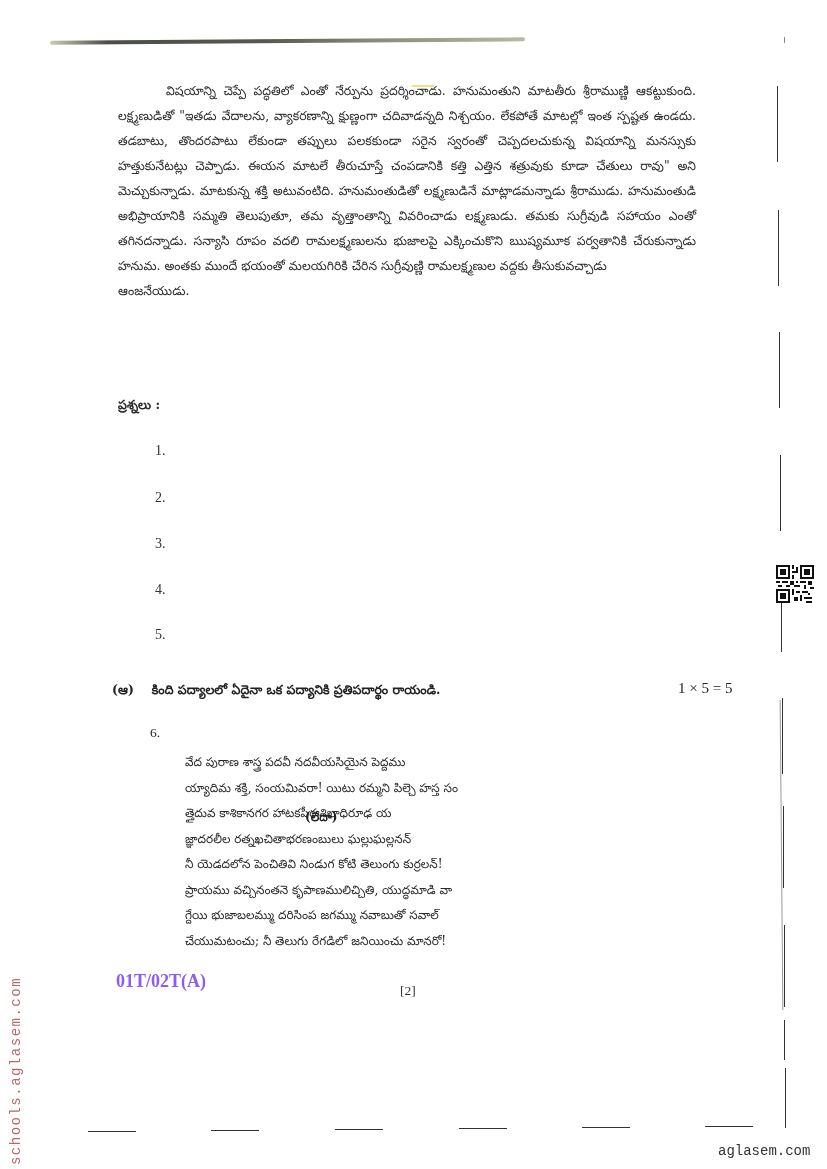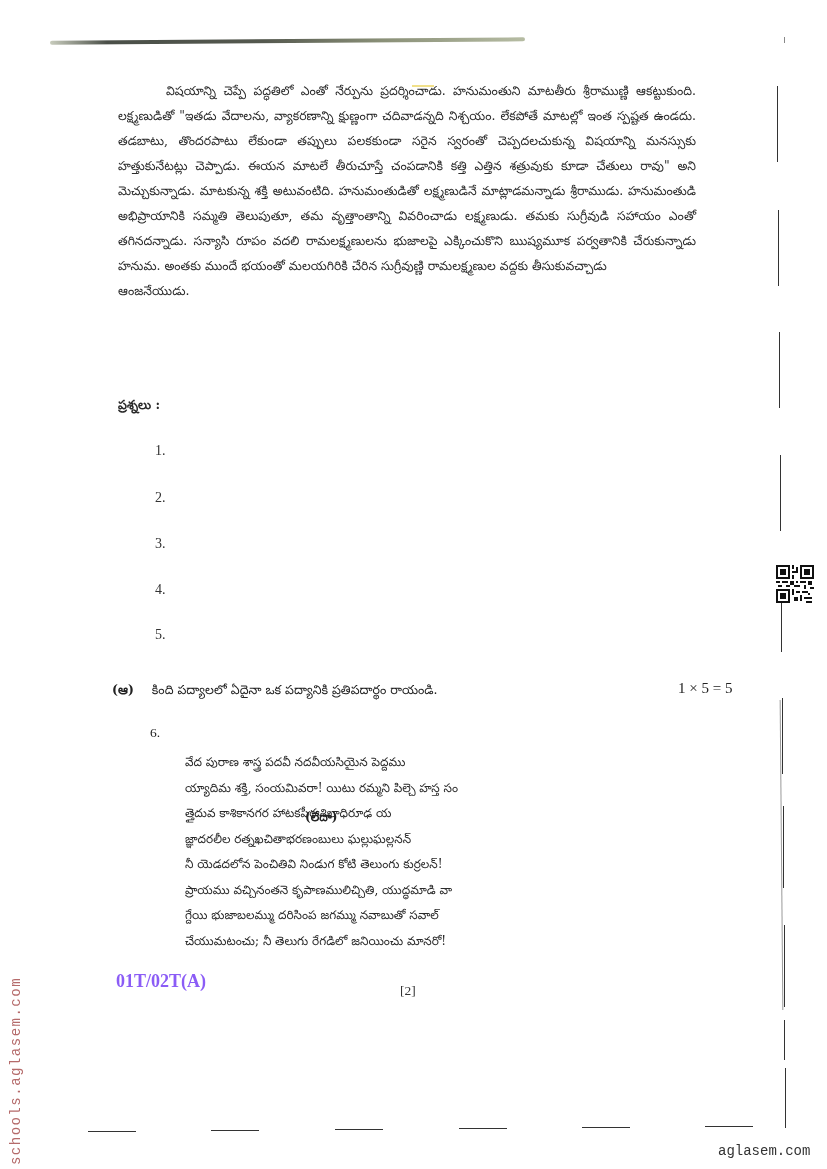--- a/index.html
+++ b/index.html
@@ -10,21 +10,21 @@
               transform:skewY(-0.4deg); border-radius:2px; }
   .top-tick { position:absolute; left:784px; top:37px; width:1px; height:6px; background:#888; }
   .yellow-mark { position:absolute; left:412px; top:85px; width:22px; height:2px; background:#f1e08a; }
   .para { position:absolute; left:118px; top:78px; width:578px; font-size:12.4px; line-height:25px;
           text-align:justify; color:#2b2b2b; }
   .para .indent { display:inline-block; width:48px; }
   .q-heading { position:absolute; left:118px; top:397px; font-size:12.5px; font-weight:bold; color:#2a2a2a; }
   .q-num { position:absolute; left:155px; font-size:14px; color:#333; font-family:"Liberation Serif", serif; }
   .section-b { position:absolute; left:112px; top:682px; width:600px; font-size:12.5px; }
   .section-b .label { font-weight:bold; margin-right:14px; }
-  .section-b .title { font-weight:normal; }
+  .section-b .title { font-weight:bold; }
   .marks { position:absolute; left:652px; top:680px; font-size:15px; font-family:"Liberation Serif", serif; color:#222;margin-left:26px; }
   .poem-num { position:absolute; left:150px; top:725px; font-size:13.5px; font-family:"Liberation Serif", serif; }
   .poem { position:absolute; left:185px; font-size:12px; line-height:25.5px; color:#2b2b2b; }
   .poem1 { top:718px;margin-top:32px; }
   .or-label { position:absolute; left:305px; top:810px; font-size:12px; font-weight:bold; }
   .poem2 { top:852px; }
   .footer-code { position:absolute; left:116px; top:971px; font-size:18px; font-family:"Liberation Serif", serif; font-weight:bold; color:#8b5cf6; }
   .footer-page { position:absolute; left:400px; top:983px; font-size:13.5px; font-family:"Liberation Serif", serif; color:#333; }
   .blank-line { position:absolute; height:1px; background:#333; width:48px; }
   .vline { position:absolute; width:1px; background:#333; }

